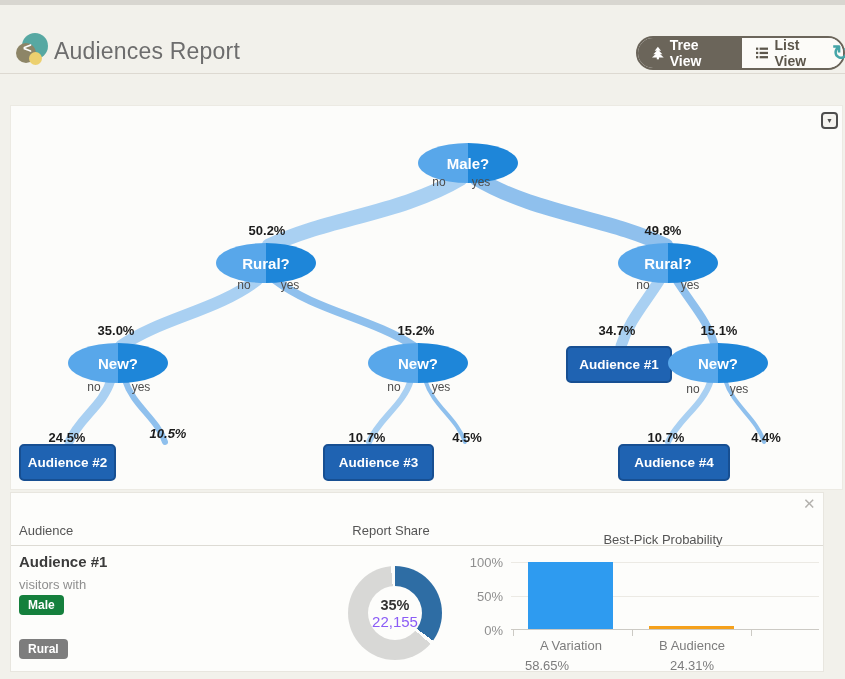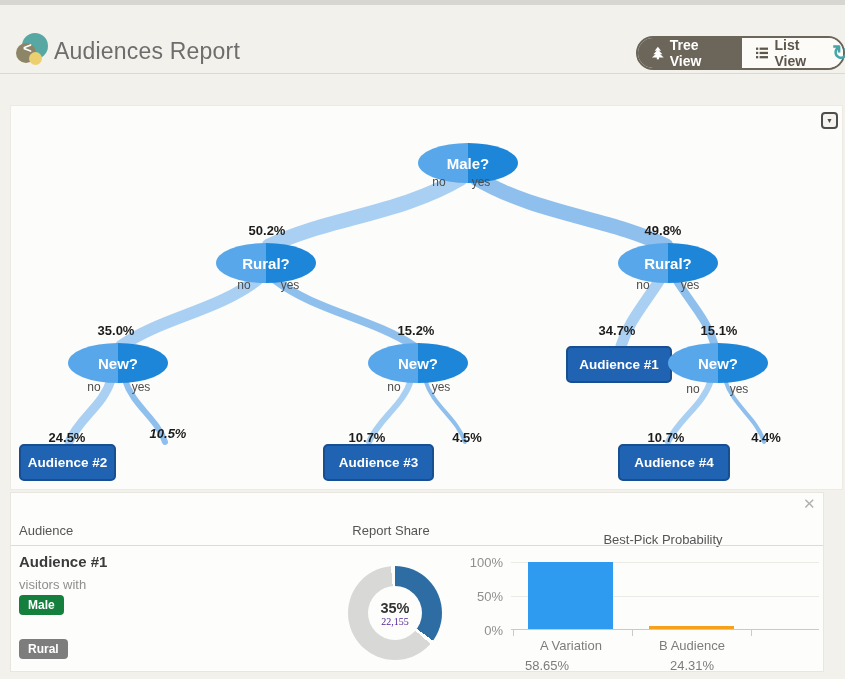--- a/index.html
+++ b/index.html
@@ -47,21 +47,21 @@
 
   .aud-name { position:absolute; left:8px; top:60px; font-size:15px; font-weight:bold; color:#3b3b3b; }
   .aud-sub { position:absolute; left:8px; font-size:13px; color:#8f8f8f; }
   .badge { position:absolute; left:8px; height:20px; padding:0 9px; border-radius:4px; color:#fff; font-size:12px; font-weight:bold; line-height:20px; }
   .badge.male { background:#15803d; }
   .badge.rural { background:#7d7d7d; }
 
   .donut { position:absolute; left:337px; top:73px; width:94px; height:94px; border-radius:50%; }
   .donut-hole { position:absolute; left:20px; top:20px; width:54px; height:54px; border-radius:50%; background:#fdfdfb; display:flex; flex-direction:column; align-items:center; justify-content:center; }
   .donut-pct { font-size:14.5px; font-weight:bold; color:#333; }
-  .donut-n { font-size:10px; color:#4c1d95;font-family:Liberation Serif, serif; }
+  .donut-n { font-size:15px; color:#8b5cf6; }
 
   .ylab { position:absolute; transform:translate(-100%,-50%); font-size:13px; color:#8f8f8f; white-space:nowrap; }
   .plot { position:absolute; left:500px; top:69px; width:308px; height:68px; border-bottom:1px solid #cccac4; }
   .grid { position:absolute; left:0; width:308px; height:1px; background:#eceae4; }
   .bar { position:absolute; bottom:0; width:85px; }
   .tick { position:absolute; top:68px; width:1px; height:6px; background:#cccac4; }
   .catlab { position:absolute; transform:translateX(-50%); font-size:13px; color:#7d7d7d; white-space:nowrap; }
 </style>
 </head>
 <body>

